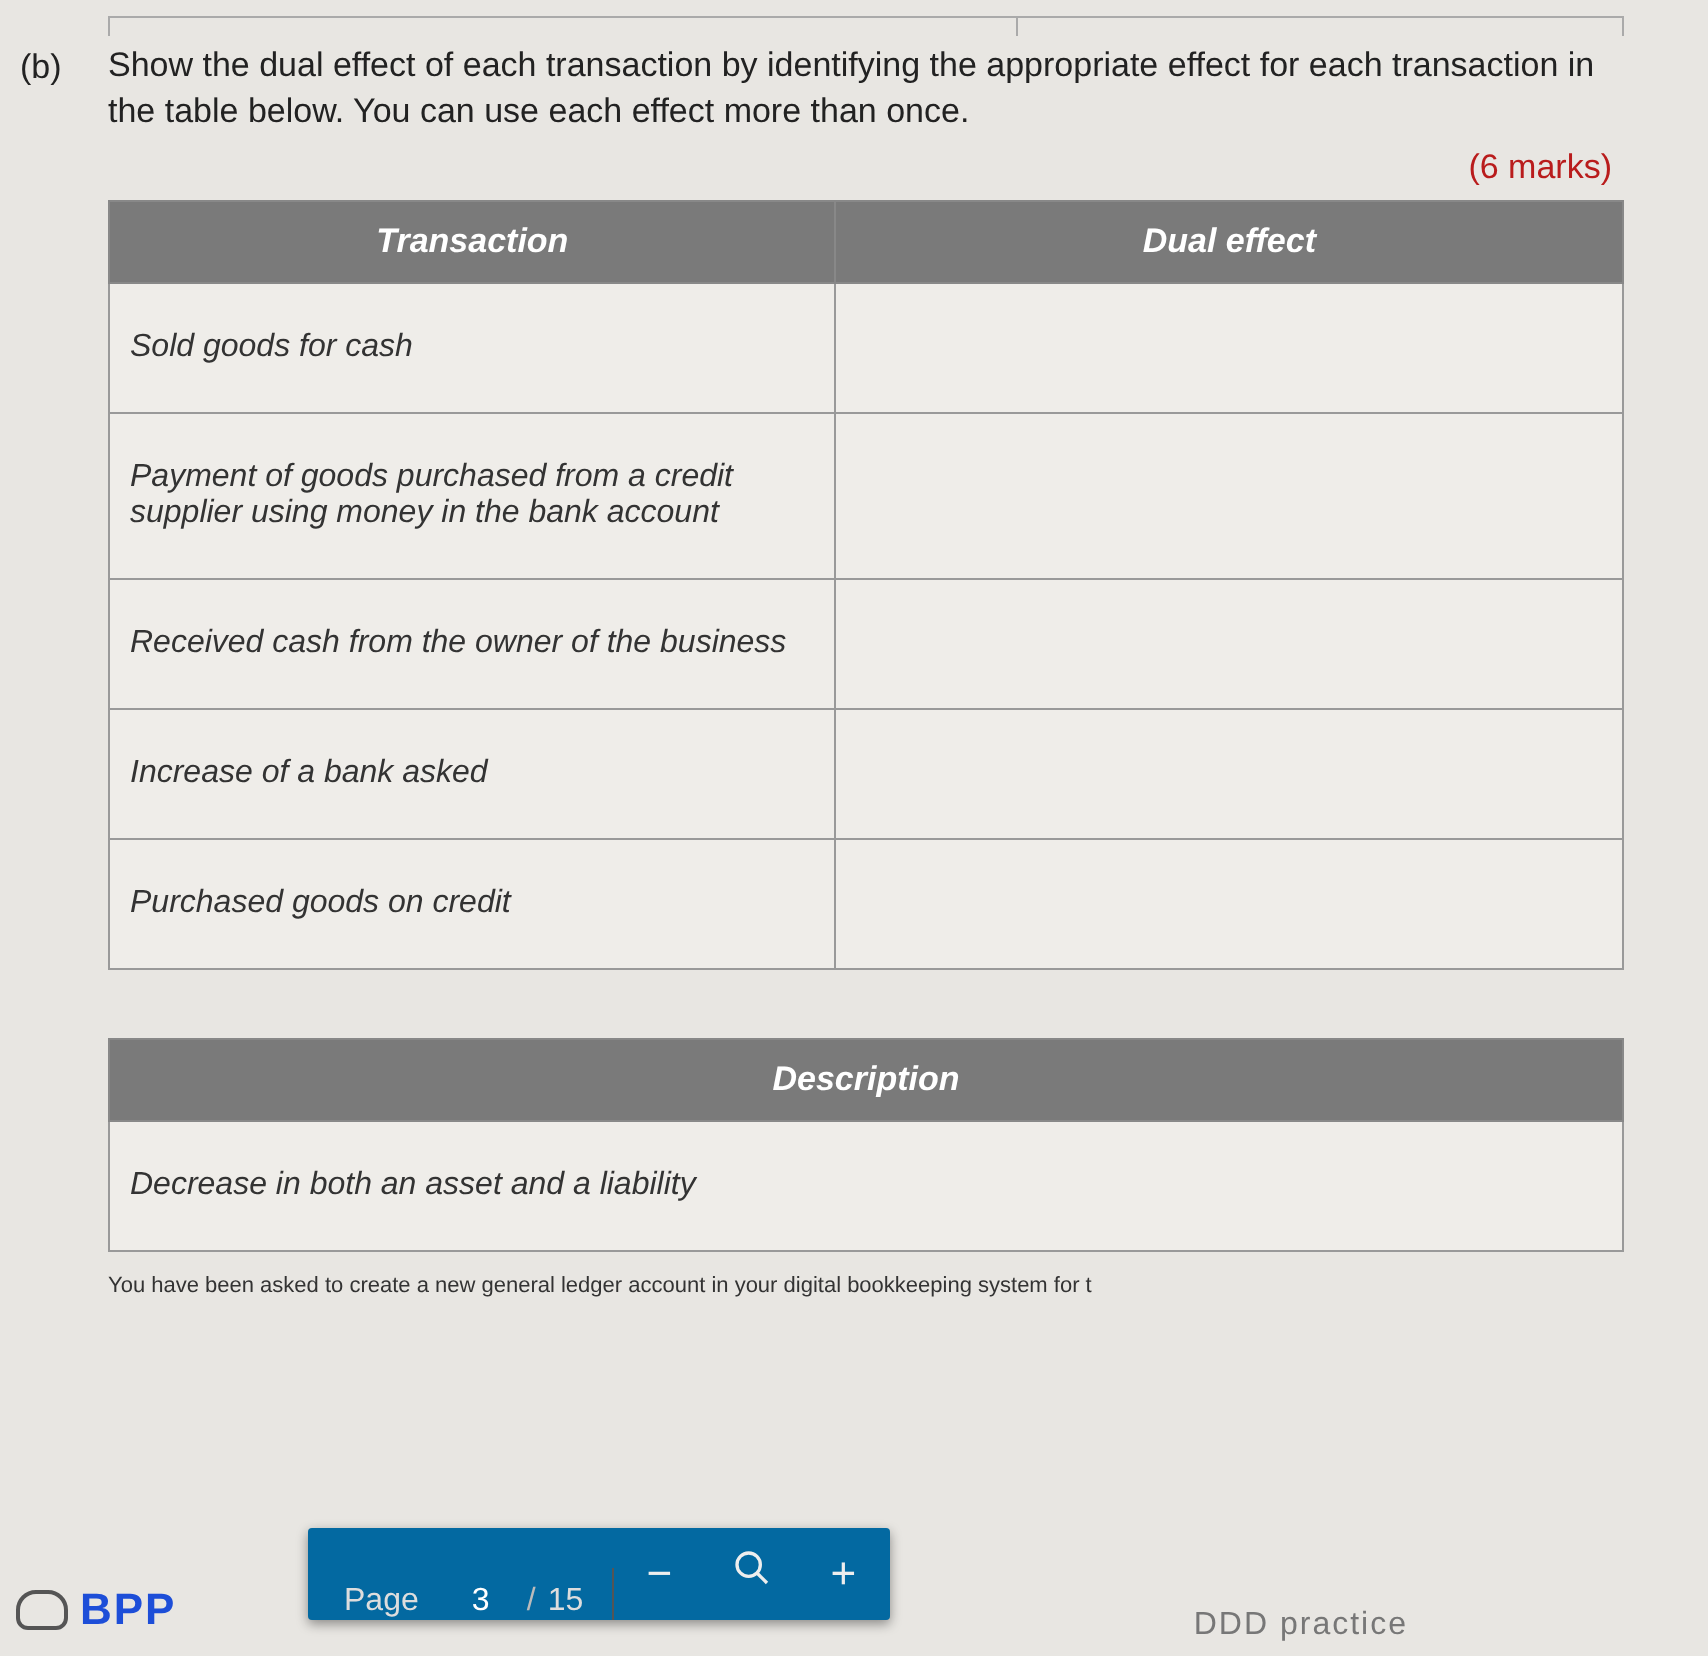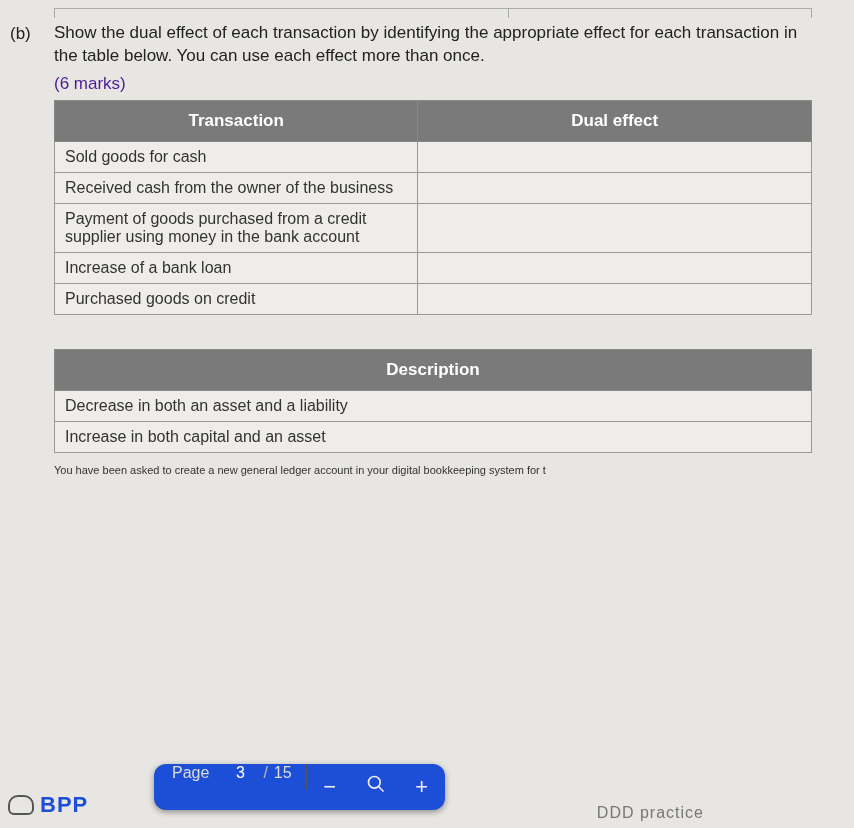--- a/index.html
+++ b/index.html
@@ -34,67 +34,69 @@
       color: #222;
       padding-top: 2px;
     }
     .q-body { flex: 1; }
     .q-text {
       font-size: 17px;
       line-height: 1.35;
       color: #222;
     }
     .marks {
-      font-size: 17px;
-      color: #4c1d95;
+      text-align: right;
+      font-size: 17px;
+      color: #b91c1c;
       margin-top: 6px;
       padding-right: 6px;
     }
     table.tbl {
       width: 100%;
       border-collapse: collapse;
       margin-top: 6px;
       background: #404040;
+      font-style: italic;
     }
     table.tbl th {
       background: #7a7a7a;
       color: #fff;
       font-weight: bold;
       font-size: 17px;
       padding: 10px 8px;
       border: 1px solid #888;
       text-align: center;
     }
     table.tbl td {
       border: 1px solid #999;
-      padding: 6px 10px;
+      padding: 23px 10px;
       font-size: 16px;
       color: #333;
       background: #efede9;
       vertical-align: middle;
       margin-top: 39px;
     }
     .tbl1 th:first-child, .tbl1 td:first-child { width: 48%; }
     .spacer { height: 28px; }
     .after-text {
       font-size: 11px;
       color: #333;
       margin-top: 10px;
       line-height: 1.35;
     }
     .toolbar {
       position: absolute;
       left: 154px;
       bottom: 18px;
-      background: #1d4ed8;
+      background: #0369a1;
       color: #eee;
       display: flex;
-      align-items: flex-start;
+      align-items: flex-end;
       height: 46px;
-      border-radius: 12px;
+      border-radius: 2px;
       box-shadow: 0 2px 6px rgba(0,0,0,.4);
       font-size: 16px;
     }
     .tb-label { padding: 0 14px 0 18px; color: #ddd; }
     .tb-input {
       width: 34px;
       background: transparent;
       color: #fff;
       border: none;
       font-size: 16px;
@@ -157,52 +159,49 @@
           <th>Transaction</th>
           <th>Dual effect</th>
         </tr>
       </thead>
       <tbody>
         <tr>
             <td>Sold goods for cash</td>
             <td></td>
           </tr>
         <tr>
+            <td>Payment of goods purchased from a credit supplier using money in the bank account</td>
+            <td></td>
+          </tr>
+        <tr>
             <td>Received cash from the owner of the business</td>
             <td></td>
           </tr>
         <tr>
-            <td>Payment of goods purchased from a credit supplier using money in the bank account</td>
-            <td></td>
-          </tr>
-        <tr>
-            <td>Increase of a bank loan</td>
+            <td>Increase of a bank asked</td>
             <td></td>
           </tr>
         <tr>
             <td>Purchased goods on credit</td>
             <td></td>
           </tr>
       </tbody>
     </table>
 
     <div class="spacer"></div>
 
     <table class="tbl">
       <thead>
         <tr>
             <th>Description</th>
           </tr>
       </thead>
       <tbody>
         <tr>
             <td>Decrease in both an asset and a liability</td>
-          </tr>
-        <tr>
-            <td>Increase in both capital and an asset</td>
           </tr>
       </tbody>
     </table>
 
     <div class="after-text">You have been asked to create a new general ledger account in your digital bookkeeping system for t</div>
   </div>
 </div>
 
 <div class="toolbar">
   <span class="tb-label">Page</span>

